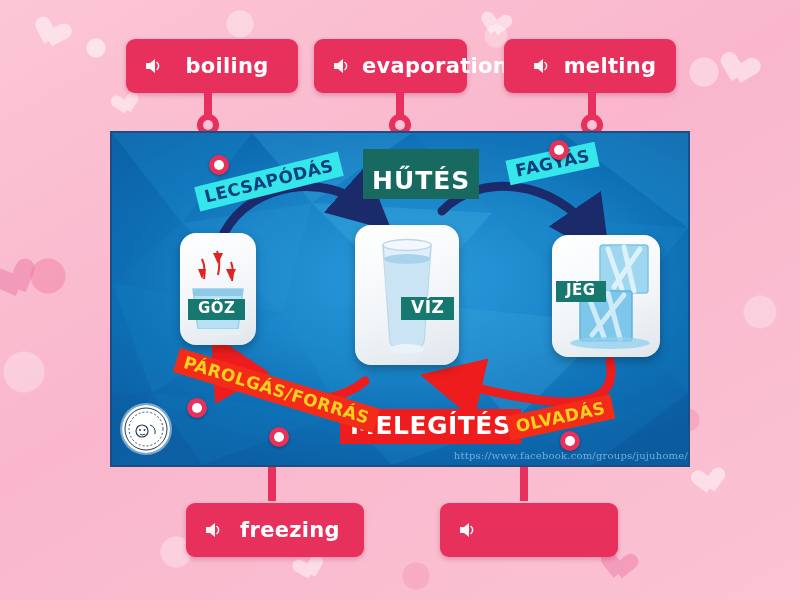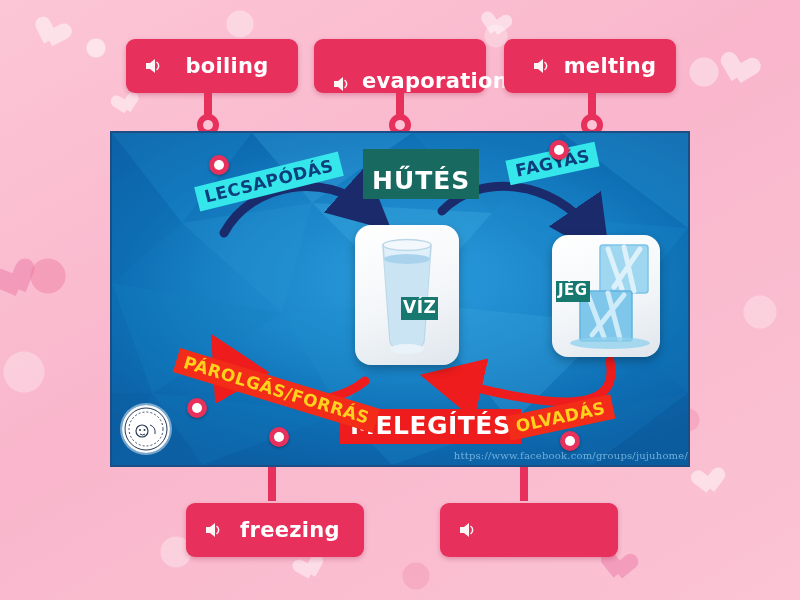--- a/index.html
+++ b/index.html
@@ -113,21 +113,21 @@
     background: linear-gradient(160deg, #ffffff 0%, #f3f6f9 55%, #dfe6ec 100%);
     border-radius: 16px;
     box-shadow: 0 4px 10px rgba(0,0,0,.28);
   }
   
   .tag {
     position: absolute;
     background: #16786E;
     color: #fff;
     font-weight: bold;
-    padding: 1px 2px 3px;
+    padding: 1px 10px 3px;
     font-size: 17px;
     letter-spacing: .5px;
     line-height: 1.1;
     white-space: nowrap;
   }
   .hutes {
     position: absolute;
     background: #18695F;
     color: #fff;
     font-weight: bold;
@@ -214,21 +214,21 @@
       <svg width="20" height="18" viewBox="0 0 20 18">
           <path d="M2 6h4l5-4v14l-5-4H2z" fill="#fff"></path>
           <path d="M13 5.5a4.5 4.5 0 010 7" stroke="#fff" stroke-width="1.5" fill="none" stroke-linecap="round"></path>
         </svg>
     </span>
     <span class="label">boiling</span>
   </div>
   <div class="stem" style="left:204px;top:93px;height:32px;"></div>
   <div class="ring" style="left:197px;top:114px;"></div>
 
-  <div class="word-card" style="left:314px;top:39px;width:172px;align-items:flex-end;">
+  <div class="word-card" style="left:314px;top:39px;width:153px;">
     <span class="spk">
       <svg width="20" height="18" viewBox="0 0 20 18">
           <path d="M2 6h4l5-4v14l-5-4H2z" fill="#fff"></path>
           <path d="M13 5.5a4.5 4.5 0 010 7" stroke="#fff" stroke-width="1.5" fill="none" stroke-linecap="round"></path>
         </svg>
     </span>
     <span class="label">evaporation</span>
   </div>
   <div class="stem" style="left:396px;top:93px;height:32px;"></div>
   <div class="ring" style="left:389px;top:114px;"></div>
@@ -275,20 +275,32 @@
         <marker id="redhead" markerWidth="7" markerHeight="7" refX="3" refY="3.5" orient="auto">
           <path d="M0,0 L7,3.5 L0,7 z" fill="#EE1C1C"></path>
         </marker>
       </defs>
       <path d="M112,100 C140,48 215,40 253,74" stroke="#1B2A6B" stroke-width="9" fill="none" marker-end="url(#navyhead)" stroke-linecap="round"></path>
       <path d="M330,78 C368,38 444,48 478,98" stroke="#1B2A6B" stroke-width="9" fill="none" marker-end="url(#navyhead)" stroke-linecap="round"></path>
       <path d="M498,228 C510,290 420,268 343,250" stroke="#EE1C1C" stroke-width="9" fill="none" marker-end="url(#redhead)" stroke-linecap="round"></path>
       <path d="M253,248 C214,280 140,272 117,232" stroke="#EE1C1C" stroke-width="9" fill="none" marker-end="url(#redhead)" stroke-linecap="round"></path>
     </svg>
 
+    <div class="card3" style="left:68px;top:100px;width:76px;height:112px;">
+      <svg width="76" height="112" viewBox="0 0 76 112">
+        <path d="M24 46 q2 -12 -2 -20 M38 42 q3 -14 -1 -24 M52 48 q2 -12 -1 -19" stroke="#E02222" stroke-width="2" fill="none"></path>
+        <path d="M18 20 l4 10 l4 -10 z" fill="#E02222" transform="translate(0,16)"></path>
+        <path d="M33 10 l5 11 l5 -11 z" fill="#E02222" transform="translate(0,10)"></path>
+        <path d="M46 22 l5 11 l5 -11 z" fill="#E02222" transform="translate(0,14)"></path>
+        <path d="M13 56 h50 l-5 40 h-40 z" fill="#B9E1F5" stroke="#9ACFEC" stroke-width="1.5"></path>
+        <rect x="13" y="56" width="50" height="7" rx="3" fill="#8FC9E8"></rect>
+        <rect x="15" y="96" width="46" height="6" rx="3" fill="#E7EFF4"></rect>
+      </svg>
+      <span class="tag" style="left:8px;top:66px;font-size:15px;">GŐZ</span>
+    </div>
 
     <div class="card3" style="left:243px;top:92px;width:104px;height:140px;">
       <svg width="104" height="140" viewBox="0 0 104 140">
         <path d="M28 20 h48 l-7 96 q-1 8 -17 8 q-16 0 -17 -8 z" fill="#DFF0FA" stroke="#BBD6E6" stroke-width="1.6"></path>
         <path d="M29 34 h46 l-6.5 82 q-1 7 -16.5 7 q-15.5 0 -16.5 -7 z" fill="#CAE4F4"></path>
         <ellipse cx="52" cy="20" rx="24" ry="5.5" fill="#F2F8FC" stroke="#BBD6E6" stroke-width="1.4"></ellipse>
         <ellipse cx="52" cy="34" rx="23" ry="5" fill="#A9D3ED"></ellipse>
         <ellipse cx="52" cy="124" rx="17" ry="5" fill="#E9F3F9"></ellipse>
       </svg>
       <span class="tag" style="left:46px;top:72px;font-size:17px;">VÍZ</span>

